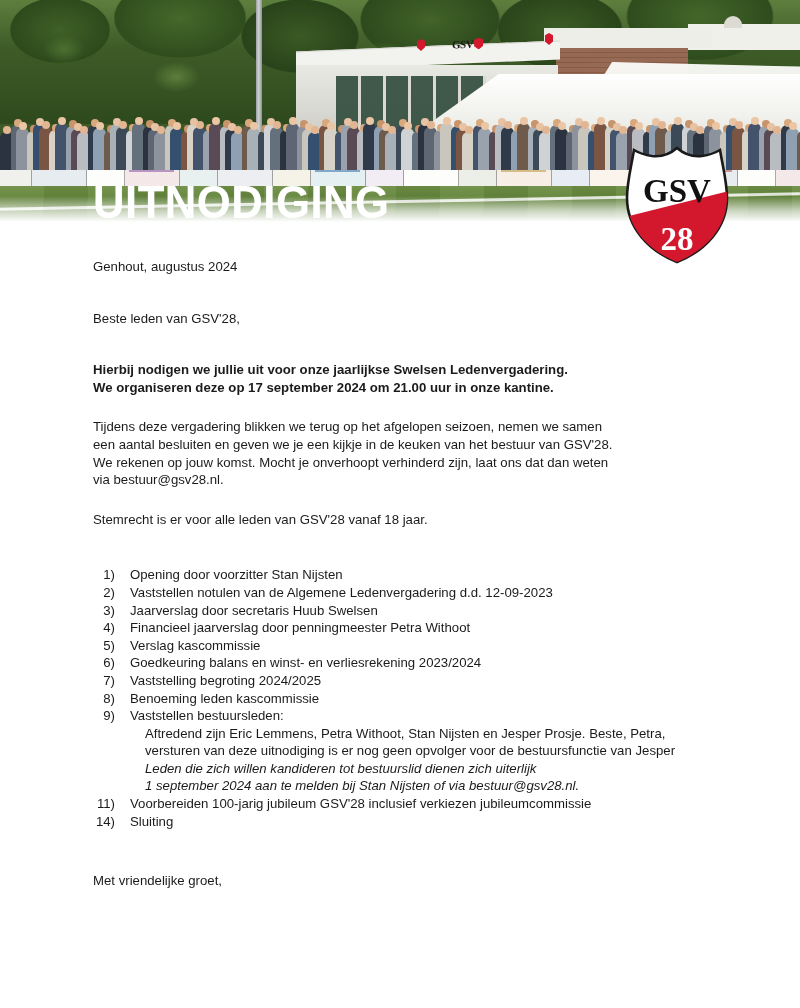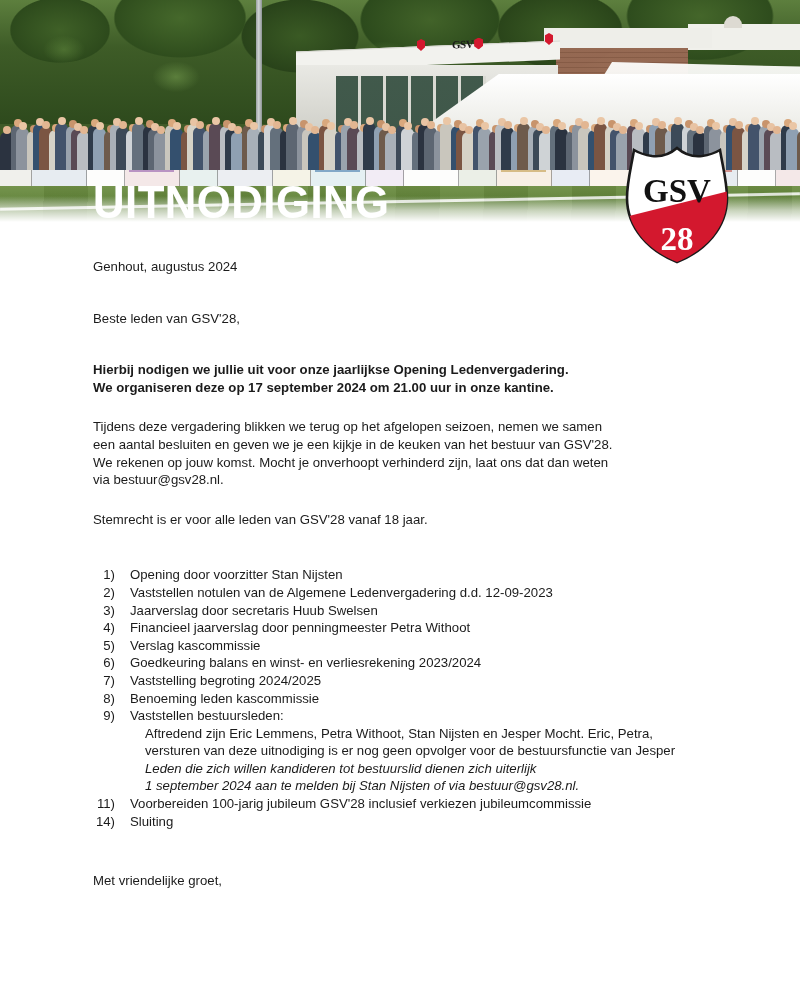--- a/index.html
+++ b/index.html
@@ -534,21 +534,21 @@
 
 <main class="doc-body">
 
   <p class="blk">Genhout, augustus 2024</p>
   <div class="sp-34"></div>
 
   <p class="blk">Beste leden van GSV'28,</p>
   <div class="sp-34"></div>
 
   <p class="blk bold">
-    <span>Hierbij nodigen we jullie uit voor onze jaarlijkse Opening Ledenvergadering.</span><br>
+    <span>Hierbij nodigen we jullie uit voor onze jaarlijkse Swelsen Ledenvergadering.</span><br>
     <span>We organiseren deze op 17 september 2024 om 21.00 uur in onze kantine.</span>
   </p>
   <div class="sp-22"></div>
 
   <p class="blk">
     <span>Tijdens deze vergadering blikken we terug op het afgelopen seizoen, nemen we samen</span><br>
     <span>een aantal besluiten en geven we je een kijkje in de keuken van het bestuur van GSV'28.</span><br>
     <span>We rekenen op jouw komst. Mocht je onverhoopt verhinderd zijn, laat ons dat dan weten</span><br>
     <span>via bestuur@gsv28.nl.</span>
   </p>
@@ -590,21 +590,21 @@
       </li>
       <li>
         <span class="num">8)</span>
         <span class="txt">Benoeming leden kascommissie</span>
       </li>
       <li>
         <span class="num">9)</span>
         <span class="txt">Vaststellen bestuursleden:</span>
       </li>
       <div class="agenda-sub">
-        <span class="ln">Aftredend zijn Eric Lemmens, Petra Withoot, Stan Nijsten en Jesper Mocht. Eric, Petra,</span>
+        <span class="ln">Aftredend zijn Eric Lemmens, Petra Withoot, Stan Nijsten en Jesper Prosje. Beste, Petra,</span>
         <span class="ln">versturen van deze uitnodiging is er nog geen opvolger voor de bestuursfunctie van Jesper</span>
         <span class="ln ital">Leden die zich willen kandideren tot bestuurslid dienen zich uiterlijk</span>
         <span class="ln ital">1 september 2024 aan te melden bij Stan Nijsten of via bestuur@gsv28.nl.</span>
       </div>
       <li>
         <span class="num">11)</span>
         <span class="txt">Voorbereiden 100-jarig jubileum GSV'28 inclusief verkiezen jubileumcommissie</span>
       </li>
       <li>
         <span class="num">14)</span>

